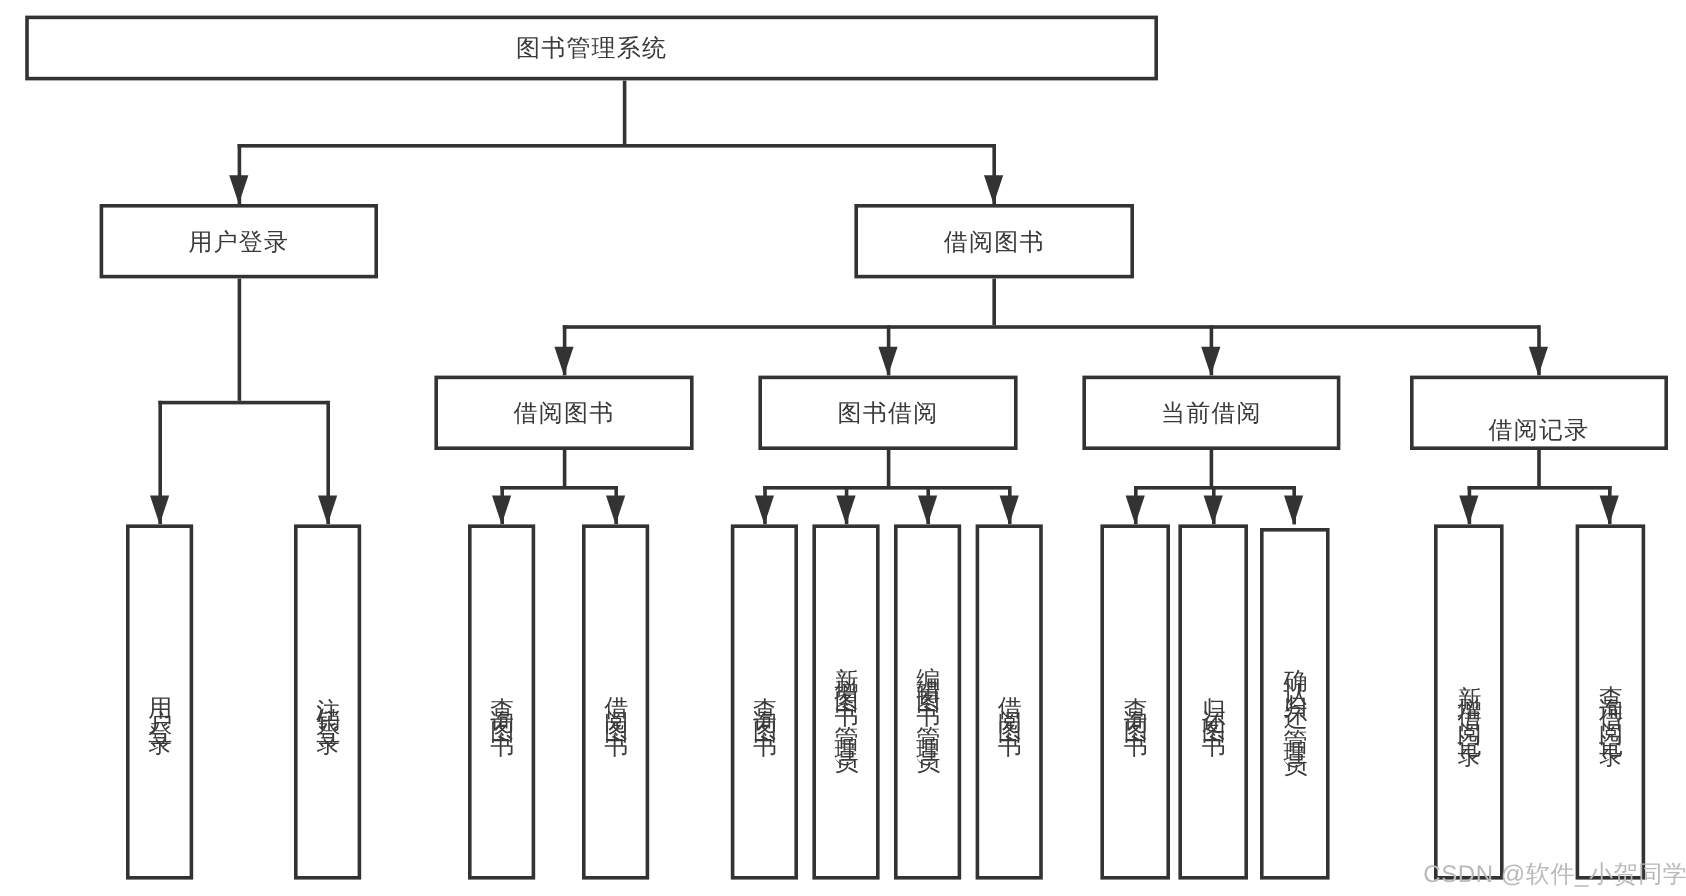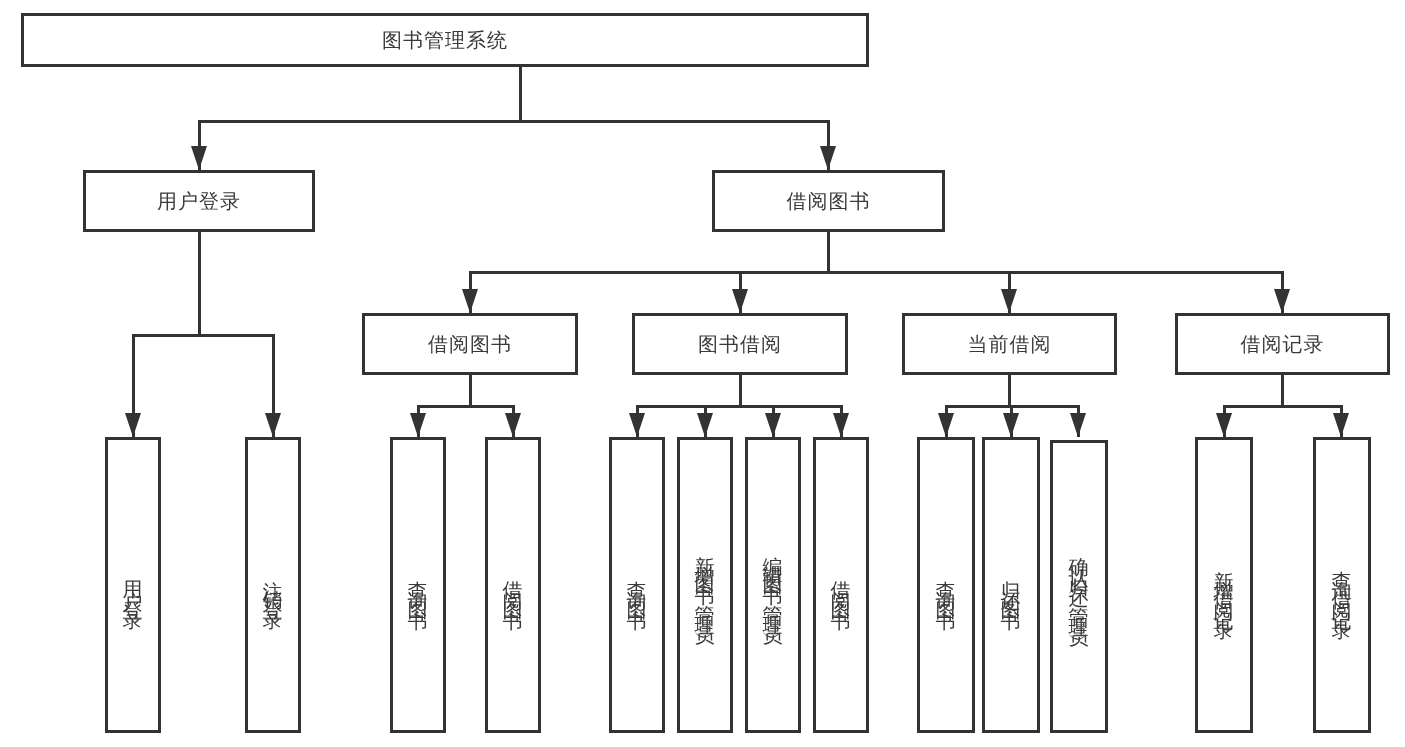--- a/index.html
+++ b/index.html
@@ -84,41 +84,41 @@
   <div class="v" style="left:1077px;top:405px;height:32px;"></div>
   <div class="a" style="left:1070px;top:413px;"></div>
 
   <div class="v" style="left:1281px;top:375px;height:30px;"></div>
   <div class="h" style="left:1223px;top:405px;width:120px;"></div>
   <div class="v" style="left:1223px;top:405px;height:32px;"></div>
   <div class="a" style="left:1216px;top:413px;"></div>
   <div class="v" style="left:1340px;top:405px;height:32px;"></div>
   <div class="a" style="left:1333px;top:413px;"></div>
 
-  <div class="n" style="left:21px;top:13px;width:848px;height:54px;font-family:Liberation Serif, serif;">
+  <div class="n" style="left:21px;top:13px;width:944px;height:54px;font-family:Liberation Serif, serif;">
     <span>图书管理系统</span>
   </div>
 
   <div class="n" style="left:83px;top:170px;width:232px;height:62px;">
     <span>用户登录</span>
   </div>
   <div class="n" style="left:712px;top:170px;width:233px;height:62px;">
     <span>借阅图书</span>
   </div>
 
   <div class="n" style="left:362px;top:313px;width:216px;height:62px;">
     <span>借阅图书</span>
   </div>
   <div class="n" style="left:902px;top:313px;width:215px;height:62px;">
     <span>当前借阅</span>
   </div>
   <div class="n" style="left:632px;top:313px;width:216px;height:62px;">
     <span>图书借阅</span>
   </div>
-  <div class="n" style="left:1175px;top:313px;width:215px;height:62px;">
+  <div class="n" style="left:1175px;top:313px;width:215px;height:62px;align-items:flex-end;">
     <span>借阅记录</span>
   </div>
 
   <div class="n" style="left:105px;top:437px;width:56px;height:296px;">
     <span class="vt">用户登录</span>
   </div>
   <div class="n" style="left:245px;top:437px;width:56px;height:296px;">
     <span class="vt">注销登录</span>
   </div>
 
@@ -152,14 +152,15 @@
     <span class="vt">确认归还（管理员）</span>
   </div>
 
   <div class="n" style="left:1195px;top:437px;width:58px;height:296px;">
     <span class="vt">新增借阅记录</span>
   </div>
   <div class="n" style="left:1313px;top:437px;width:58px;height:296px;">
     <span class="vt">查询借阅记录</span>
   </div>
 
+  <div class="wm">CSDN @软件_小贺同学</div>
 
 </div>
 
 </body></html>

